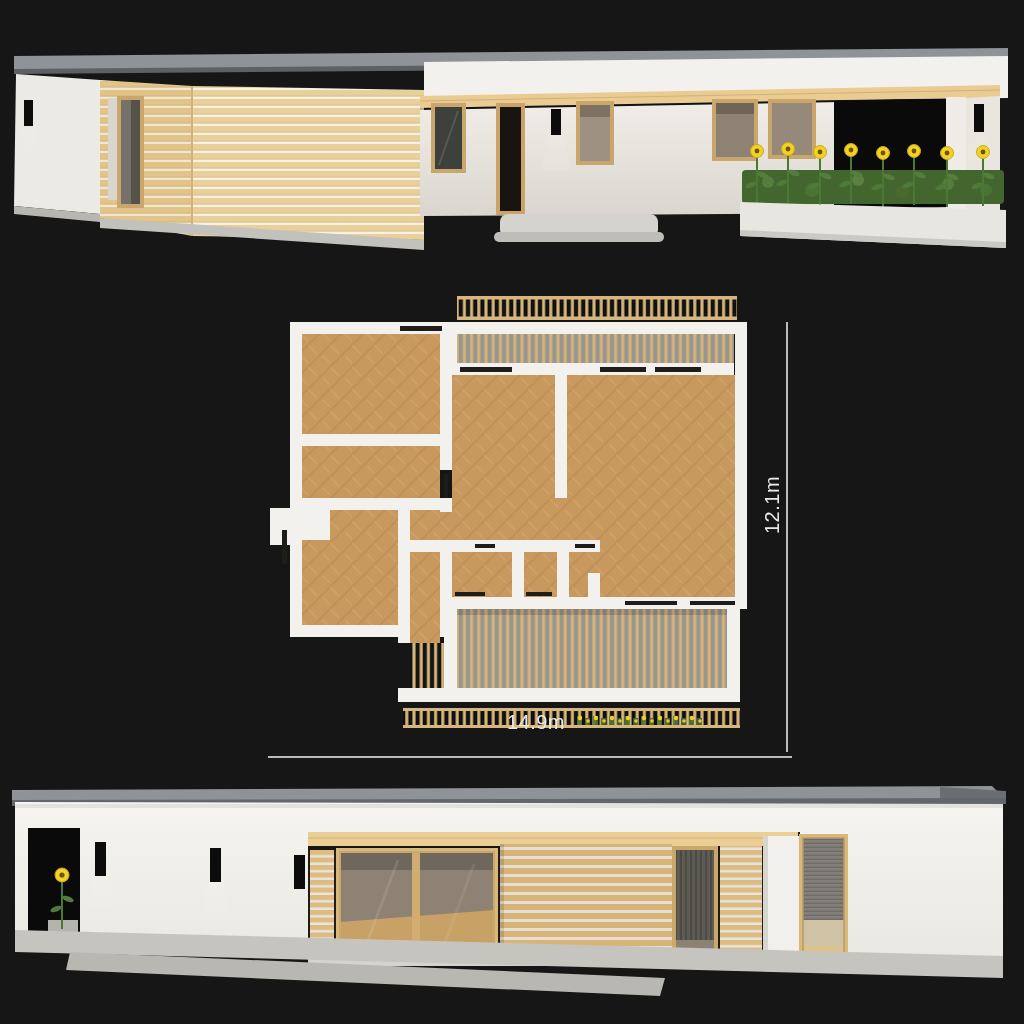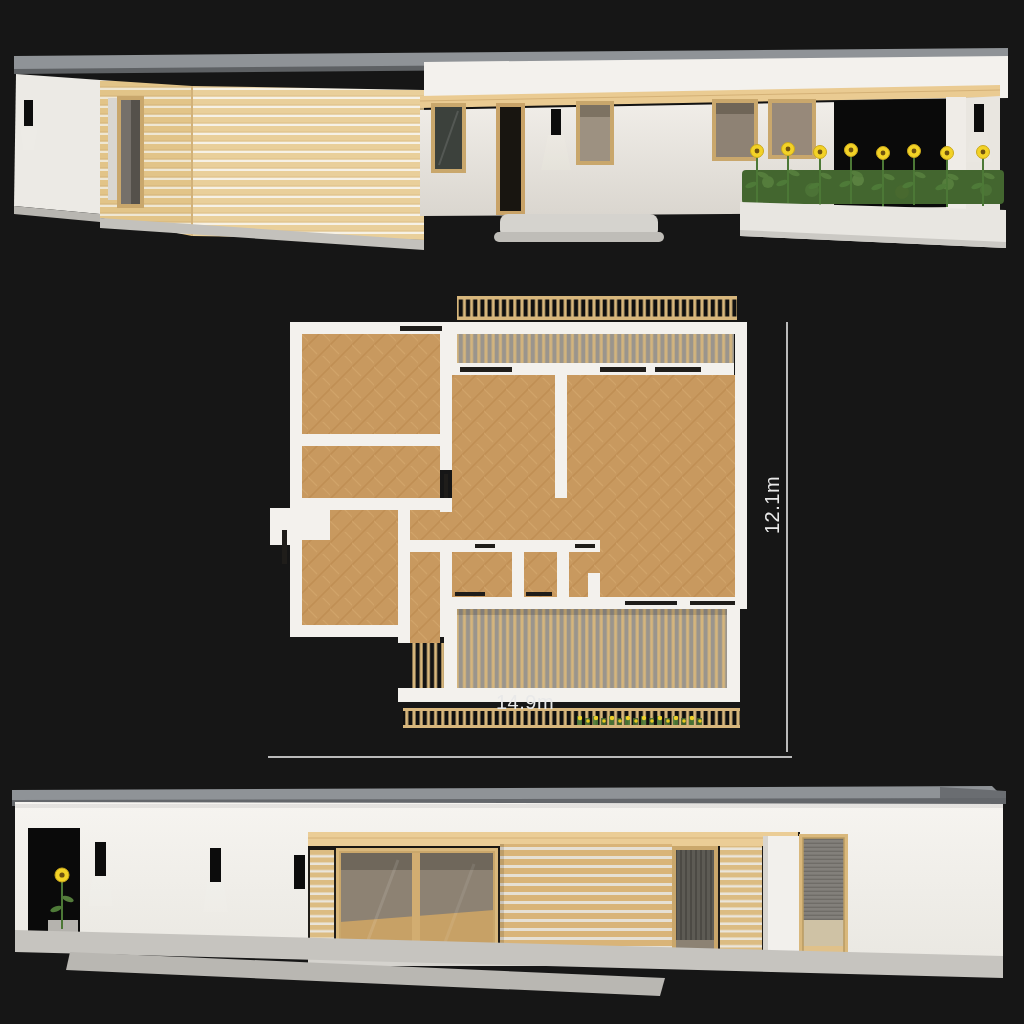--- a/index.html
+++ b/index.html
@@ -8,21 +8,21 @@
   .view{position:absolute;left:0;display:block;}
   .view-top{top:0;}
   .view-plan{top:290px;}
   .view-bottom{top:760px;}
   .dim{position:absolute;background:#c9c9c9;opacity:.92;}
   .dim-v{left:786px;top:322px;width:2px;height:430px;}
   .dim-h{left:268px;top:756px;width:524px;height:2px;}
   .dim-label{position:absolute;color:#e9e9e9;font-size:20px;letter-spacing:.5px;
              width:80px;height:24px;line-height:24px;text-align:center;}
   .dim-label-depth{left:732px;top:493px;transform:rotate(-90deg);}
-  .dim-label-width{left:485px;top:690px;}
+  .dim-label-width{left:485px;top:710px;text-align:right;}
 </style>
 </head>
 <body>
 
 <div class="canvas">
 
   <svg class="view view-top" width="1024" height="260" viewBox="0 0 1024 260">
     <defs>
       <pattern id="t-clad" width="20" height="9" patternUnits="userSpaceOnUse">
         <rect width="20" height="9" fill="#f6f1e5"></rect>

